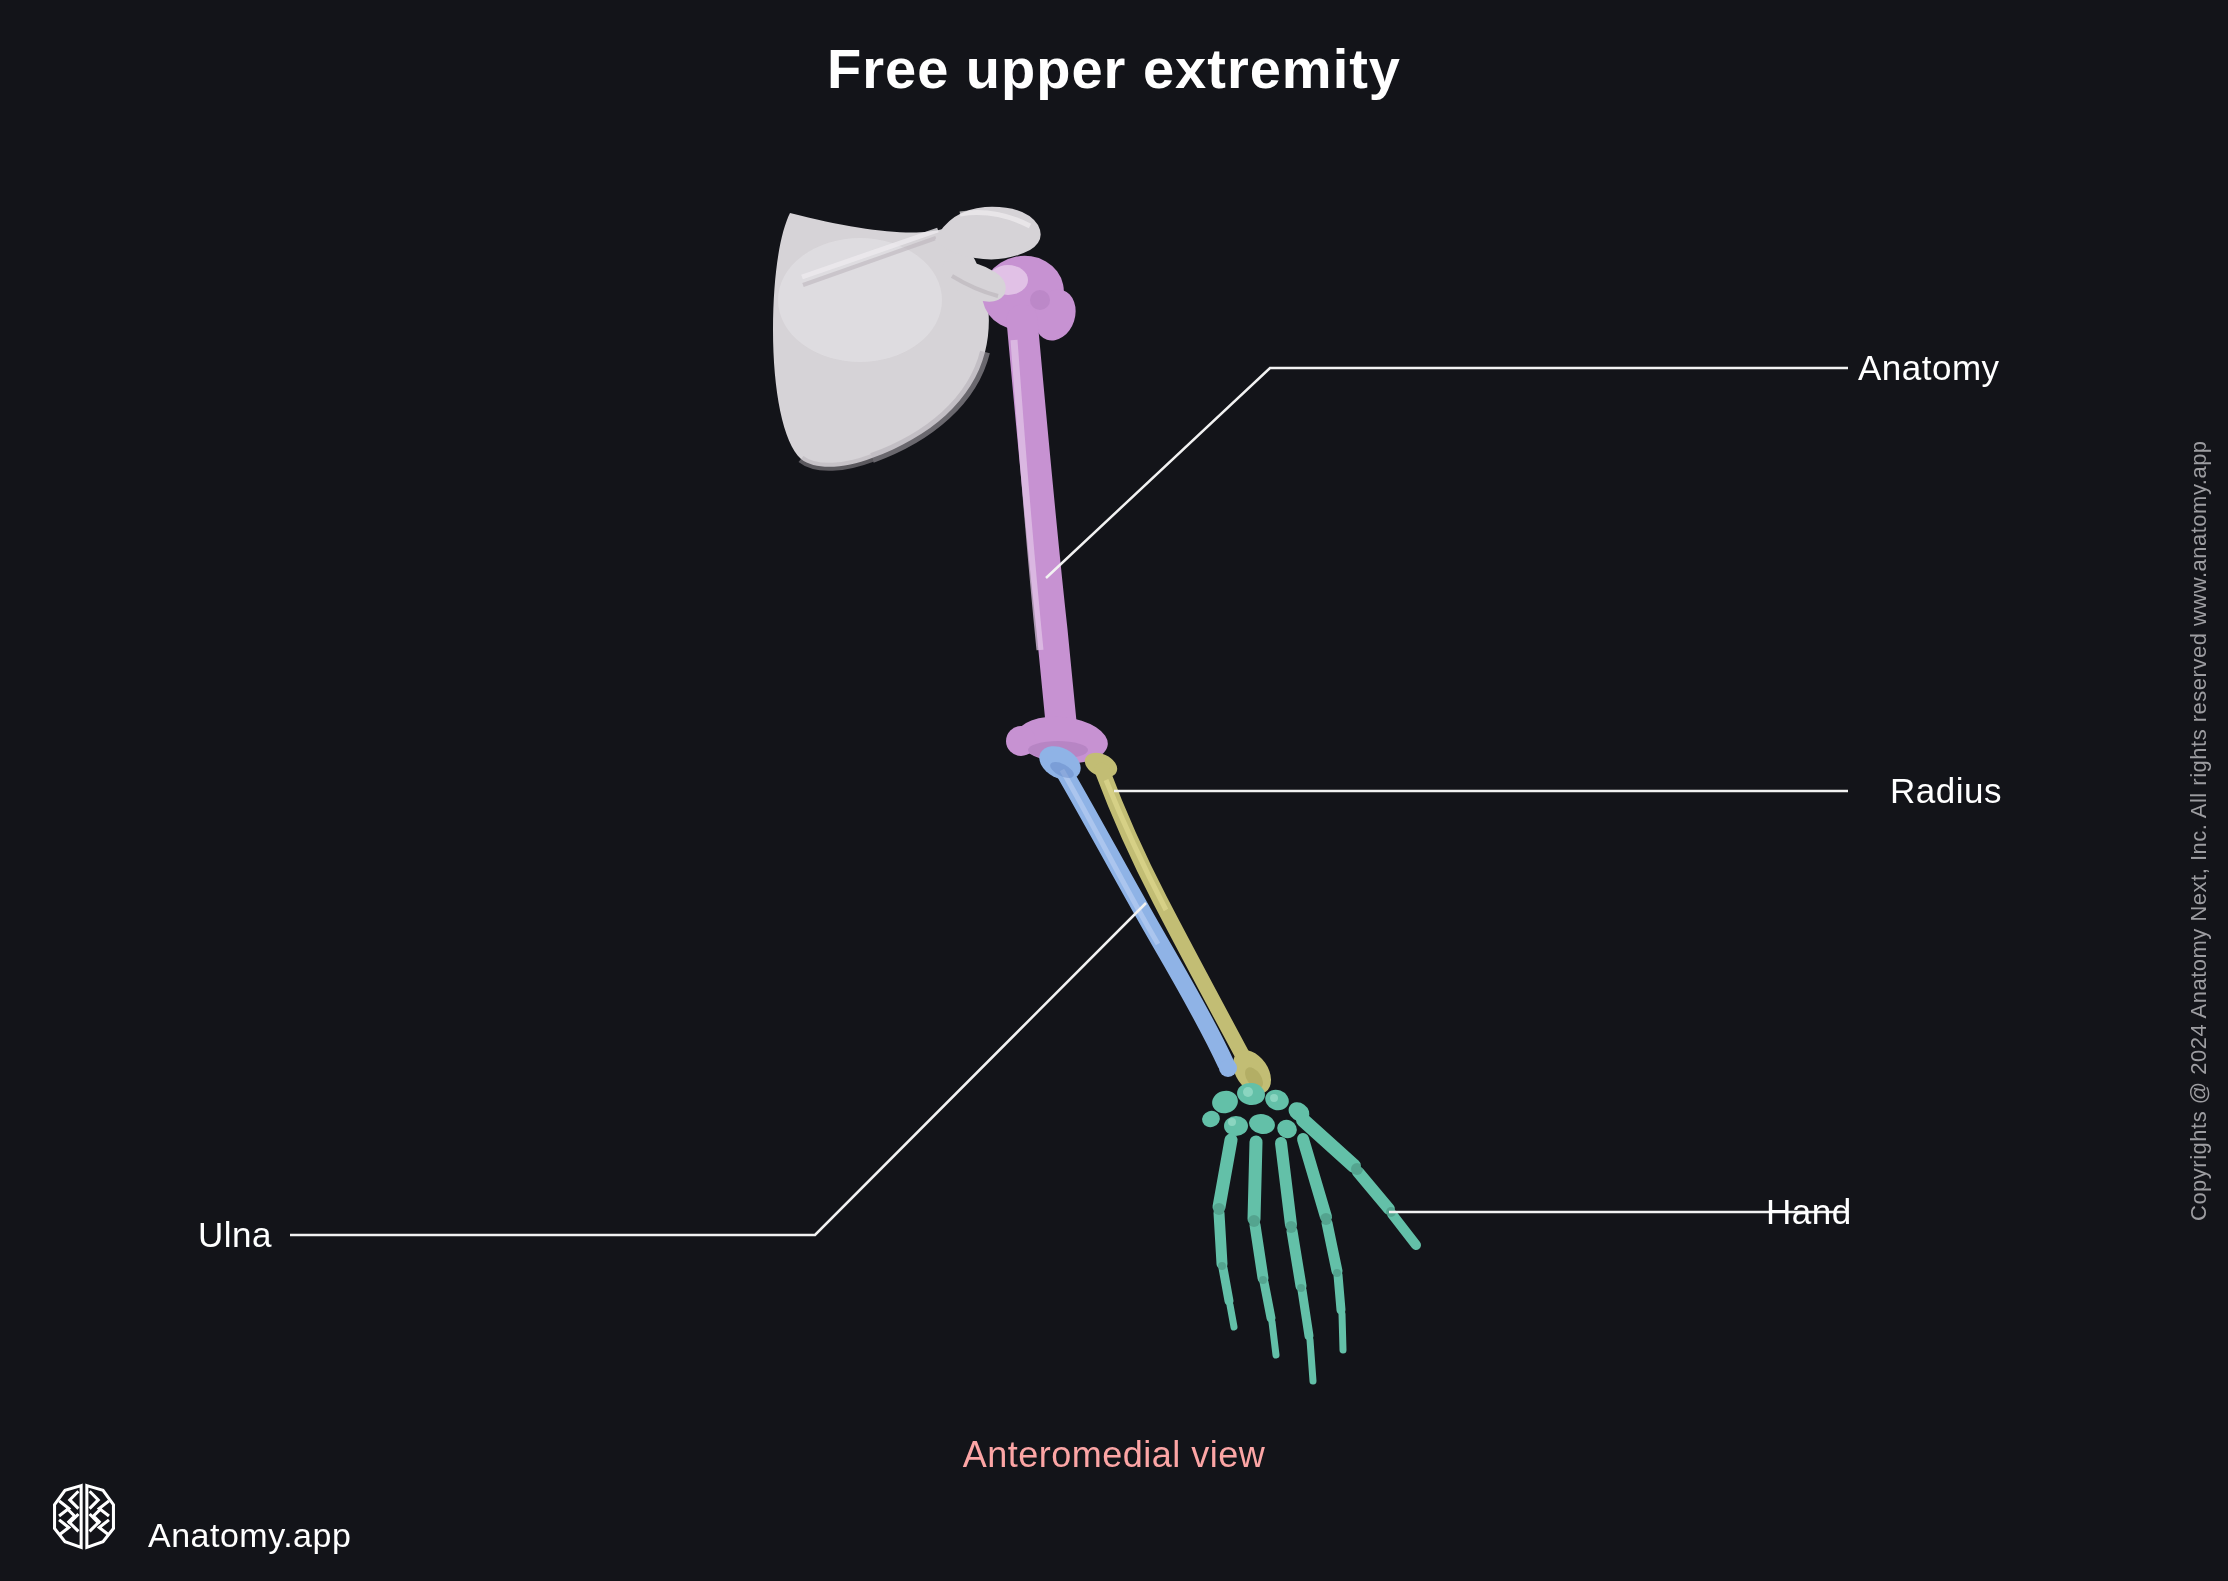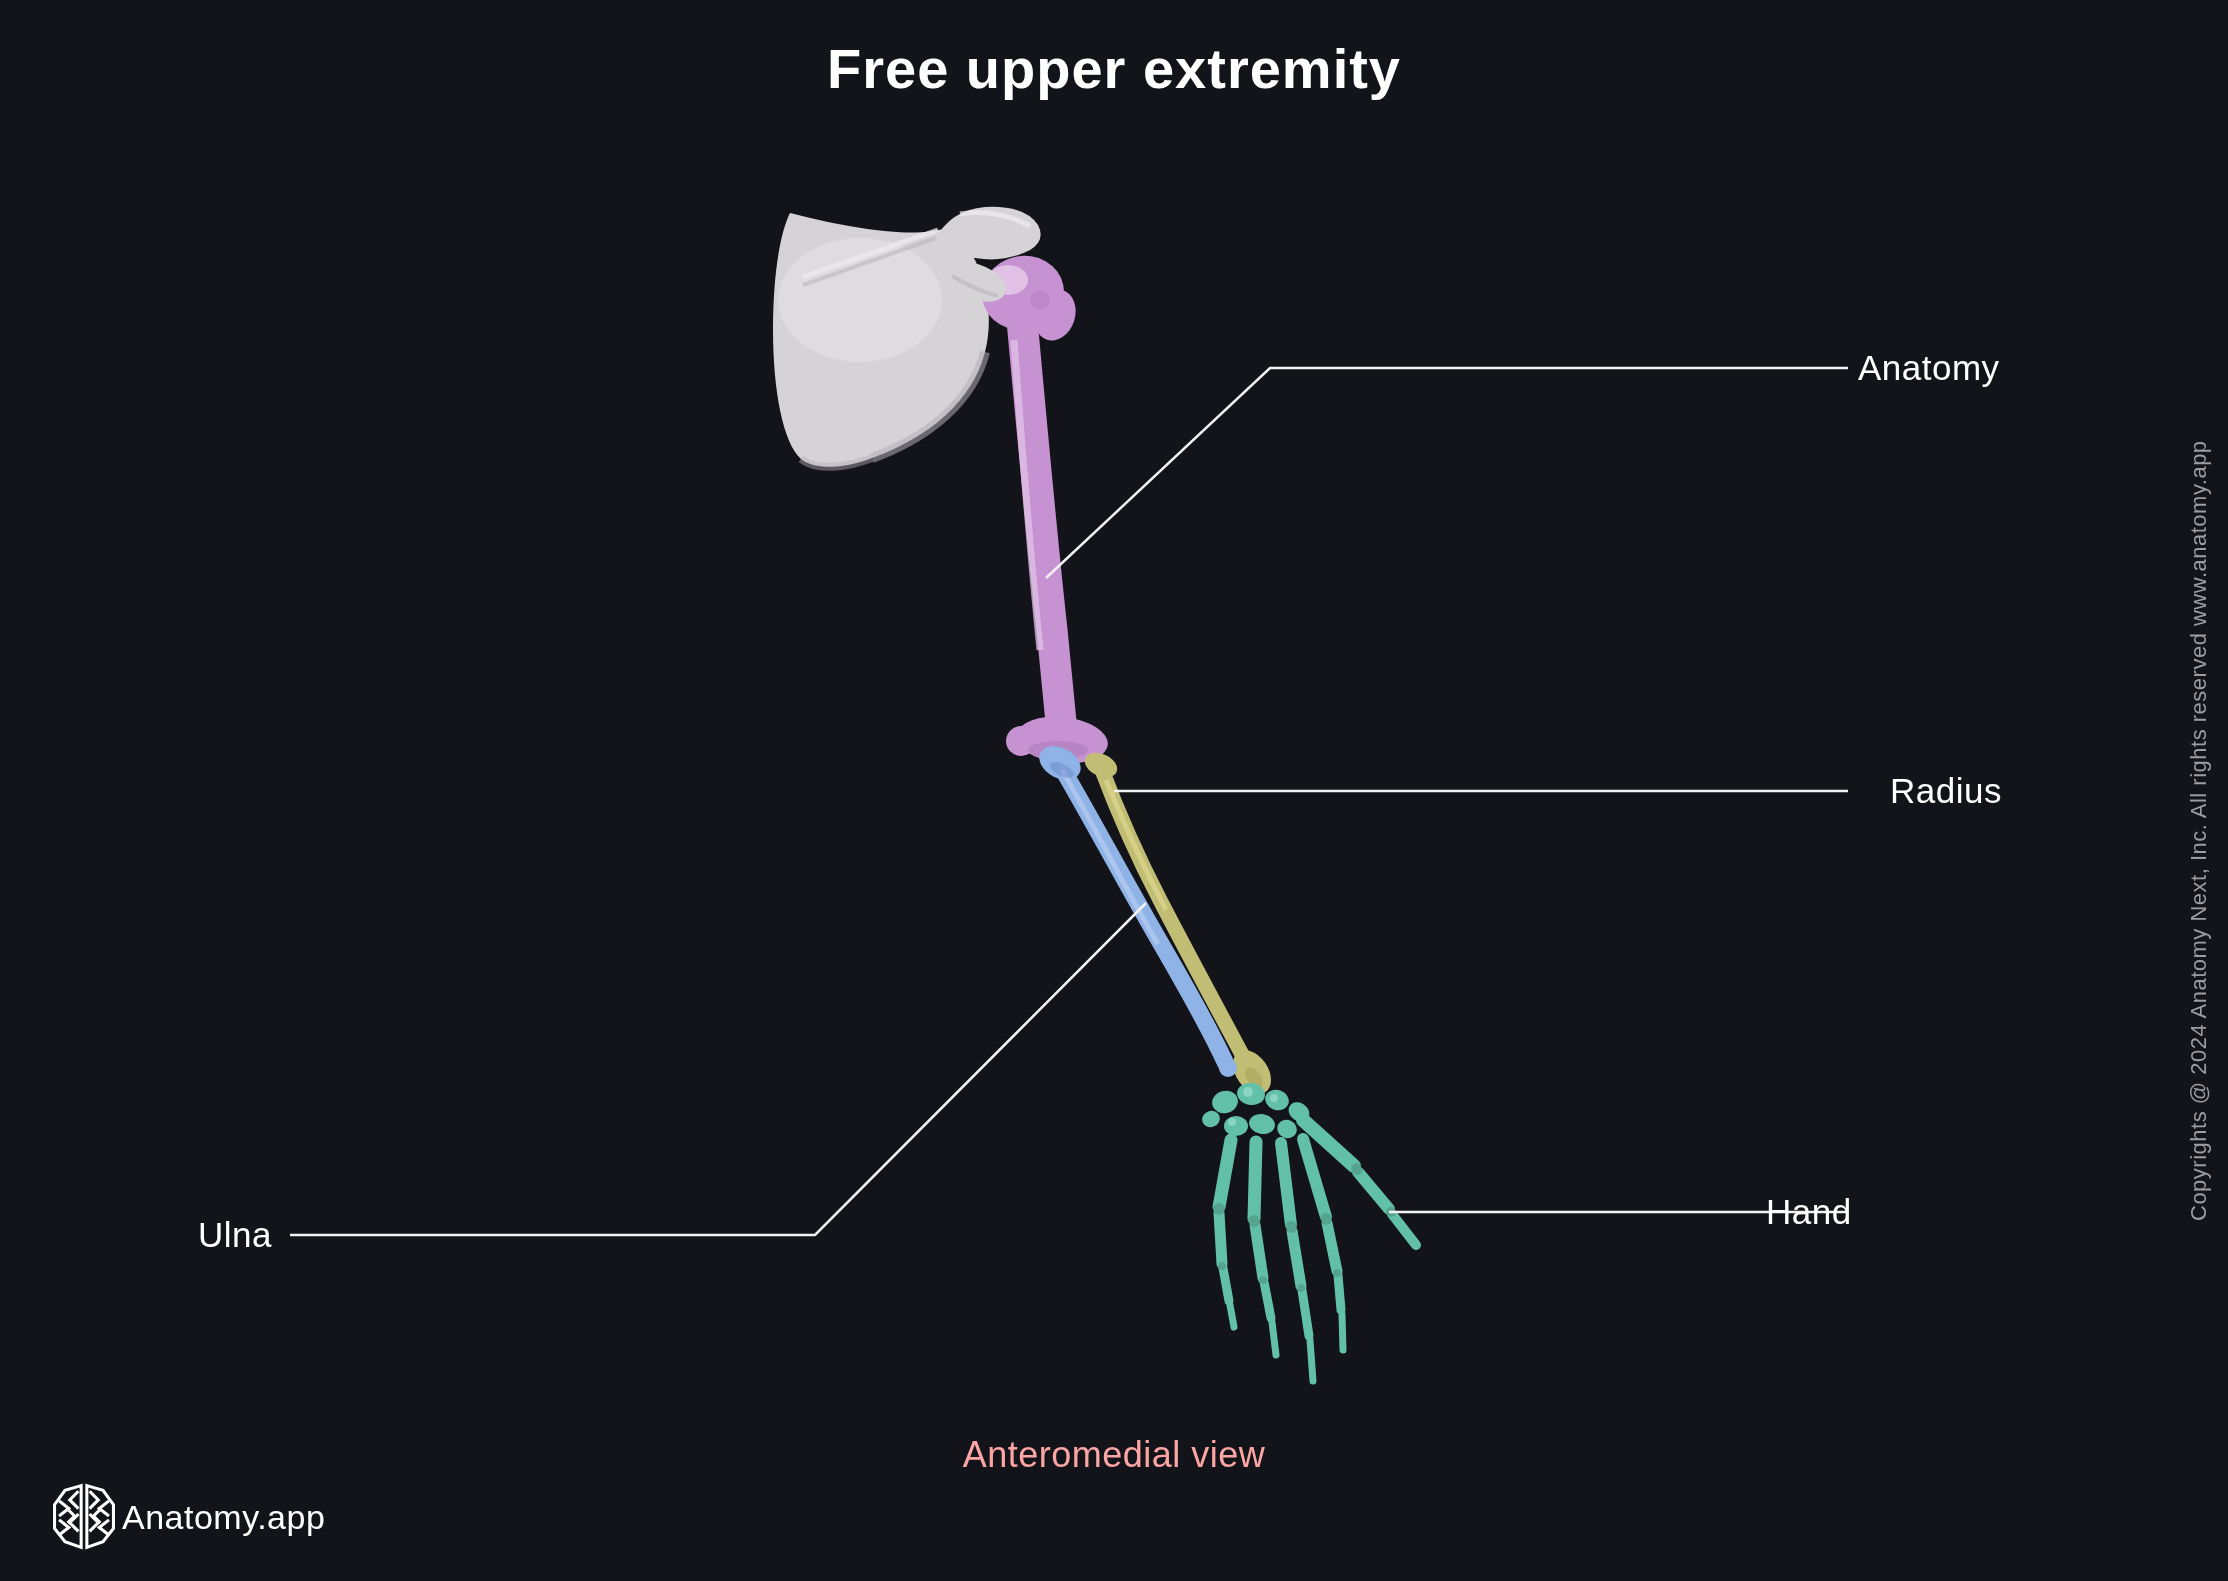--- a/index.html
+++ b/index.html
@@ -57,21 +57,22 @@
     font-weight: 500;
     letter-spacing: 0.5px;
     color: #fca5a5;
     white-space: nowrap;
   }
   .brand {
     position: absolute;
     left: 46px;
     top: 1479px;
     display: flex;
-    align-items: center;
+    align-items: flex-end;
+    gap: 26px;
   }
   .brand .brain {
     width: 76px;
     height: 76px;
     display: block;
   }
   .brand-name {
     font-size: 34px;
     font-weight: 500;
     letter-spacing: 0.5px;

